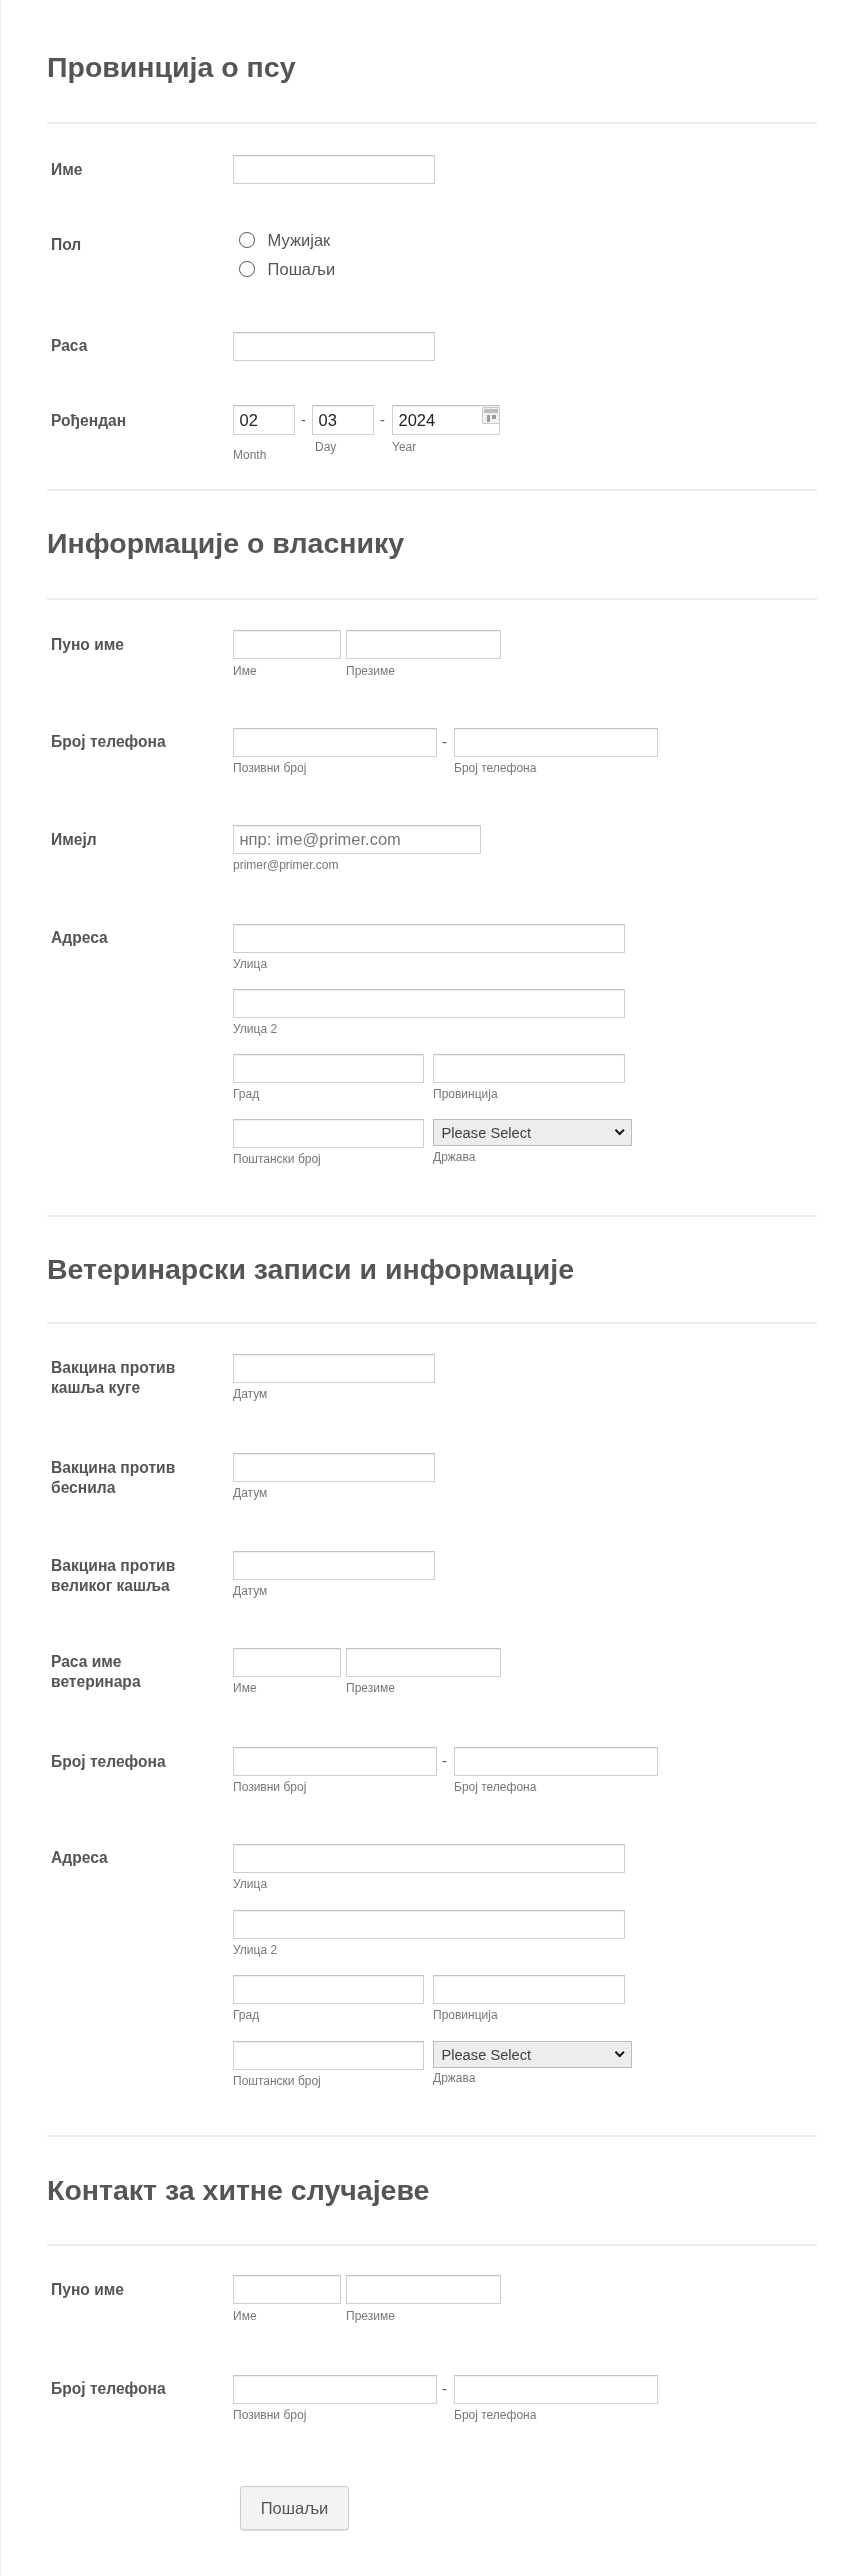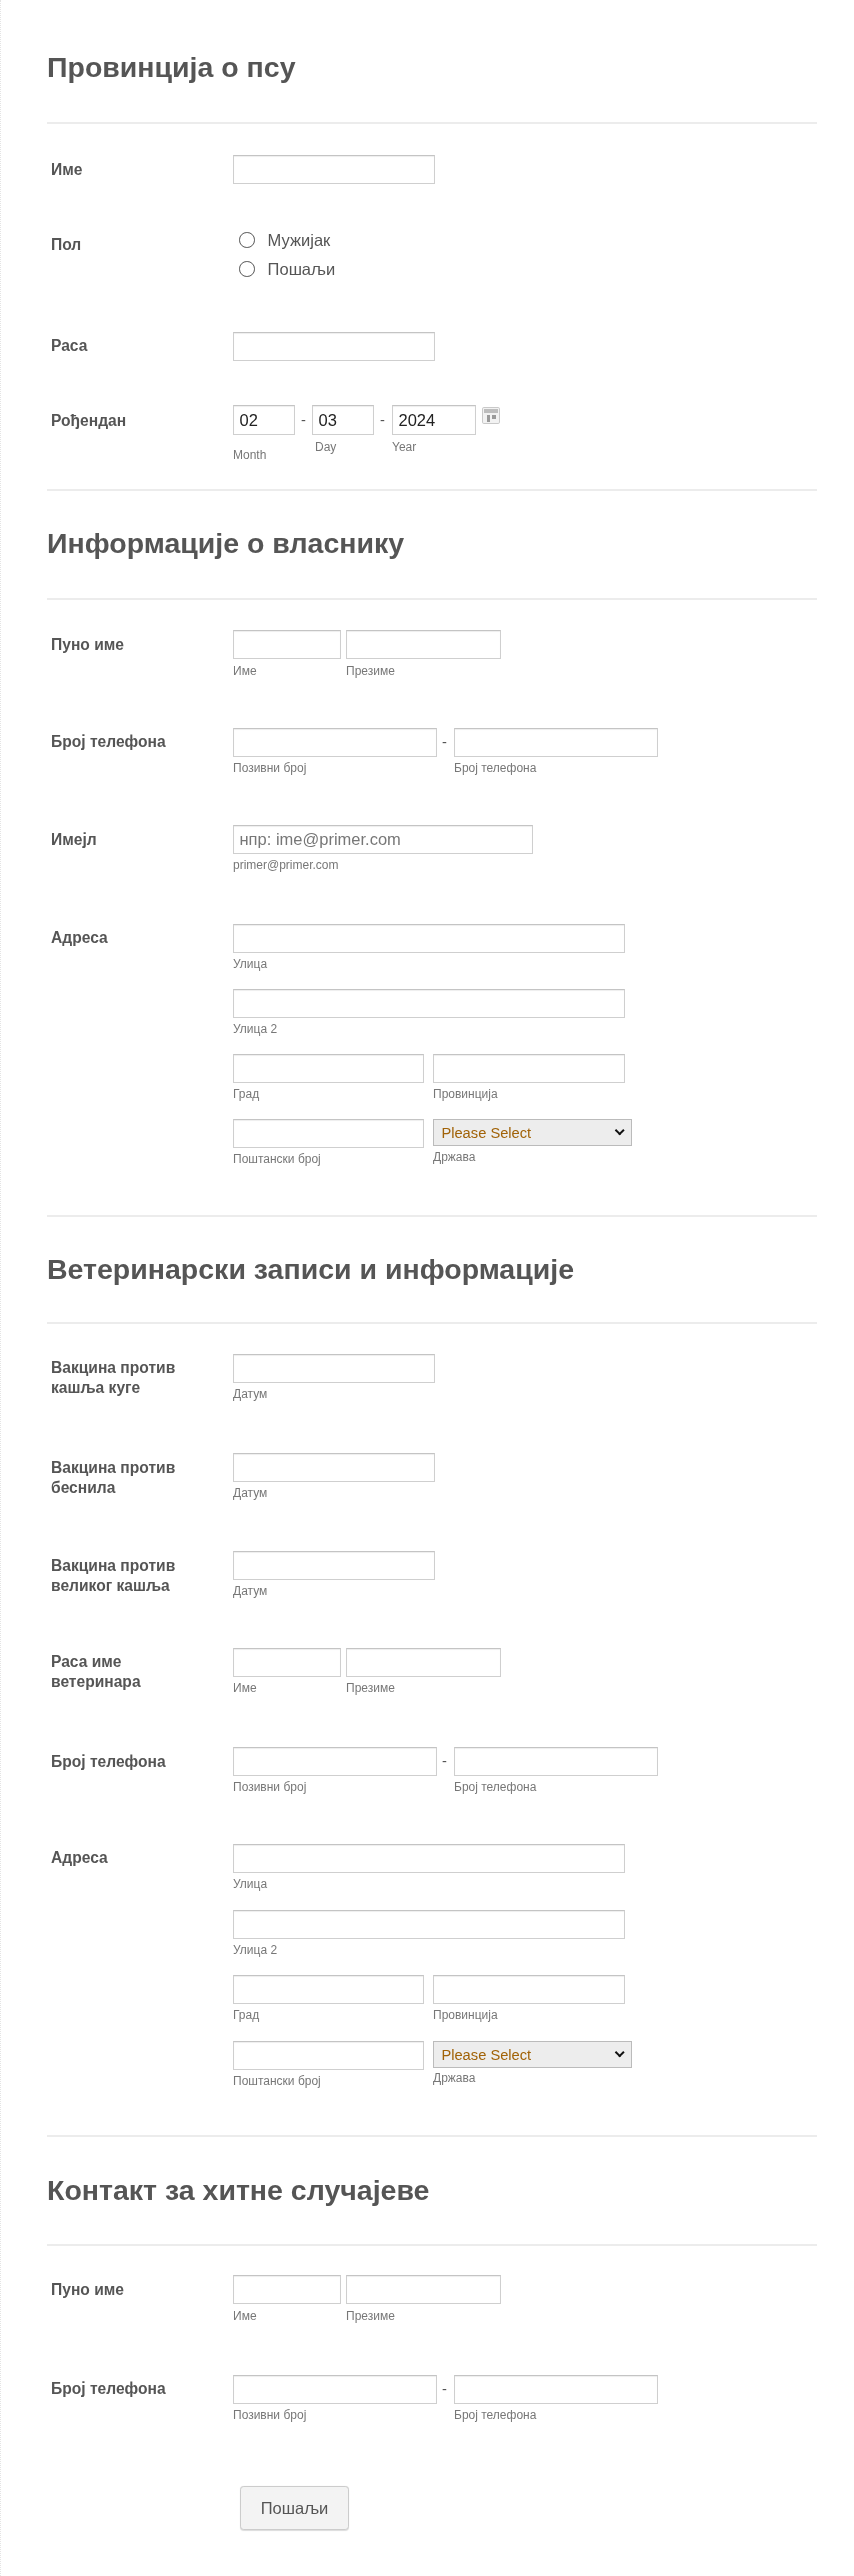--- a/index.html
+++ b/index.html
@@ -9,21 +9,21 @@
   .section-title { position: absolute; left: 47px; font-size: 28.5px; font-weight: bold; color: #555555; line-height: 33px; white-space: nowrap; }
   .divider { position: absolute; left: 47px; width: 770px; height: 1.8px; background: #ececec; }
   .field-label { position: absolute; left: 51px; width: 156px; font-size: 15.6px; font-weight: bold; color: #555555; line-height: 20px; }
   .text-input { position: absolute; height: 29px; border: 0.9px solid #cfcfcf; border-top-color: #c4c4c4; background: #ffffff; box-shadow: inset 0 0.9px 0.9px #eeeeee; font-family: "Liberation Sans", sans-serif; font-size: 16.5px; color: #222222; padding: 0 5.5px; outline: none; }
   .text-input::placeholder { color: #777777; }
   .sub-label { position: absolute; font-size: 12px; color: #777777; line-height: 14.7px; white-space: nowrap; }
   .dash { position: absolute; font-size: 14.7px; color: #555555; }
   .radio-row { position: absolute; left: 239px; display: flex; align-items: center; height: 20px; }
   .radio-circle { width: 15.6px; height: 15.6px; border: 0.9px solid #555555; border-radius: 50%; background: #ffffff; margin-right: 13px; }
   .radio-label { font-size: 16.5px; color: #555555; }
-  .select-box { position: absolute; height: 27px; border: 0.9px solid #bbbbbb; background: #ededed; font-family: "Liberation Sans", sans-serif; font-size: 14.7px; color: #a16207; display: flex; align-items: center; justify-content: space-between; padding: 0 7.4px; }
+  .select-box { position: absolute; height: 27px; border: 0.9px solid #bbbbbb; background: #ededed; font-family: "Liberation Sans", sans-serif; font-size: 14.7px; color: #404040; display: flex; align-items: center; justify-content: space-between; padding: 0 7.4px; }
   .chevron { width: 7.4px; height: 7.4px; border-right: 2.3px solid #111; border-bottom: 2.3px solid #111; transform: rotate(45deg); margin-top: -3.7px; }
   .calendar-icon { position: absolute; width: 17.5px; height: 16.5px; border: 0.9px solid #c9c9c9; background: #f2f2f2; border-radius: 1.8px; }
   .calendar-icon .bar { position: absolute; left: 0.9px; top: 0.9px; right: 0.9px; height: 3.7px; background: #bdbdbd; }
   .calendar-icon .c { position: absolute; width: 3.7px; height: 3.7px; background: #9a9a9a; }
   .submit-button { position: absolute; left: 240px; top: 2486px; width: 109px; height: 44px; background: #f3f3f3; border: 0.9px solid #cccccc; border-radius: 3.7px; box-shadow: 0 0.9px 0.9px #dddddd; font-family: "Liberation Sans", sans-serif; font-size: 16.5px; color: #555555; cursor: pointer; }
 </style>
 </head>
 <body>
 
 <div class="page-edge"></div>
@@ -45,21 +45,21 @@
 </div>
 
 <div class="field-label" style="top:336px">Раса</div>
 <input class="text-input" type="text" style="left: 233px; top: 332px; width: 202px;" value="">
 
 <div class="field-label" style="top:411px">Рођендан</div>
 <input class="text-input" type="text" style="left: 233px; top: 405px; width: 62px; height: 30px;" value="02">
 <span class="dash" style="left:301px; top:412px">-</span>
 <input class="text-input" type="text" style="left: 312px; top: 405px; width: 62px; height: 30px;" value="03">
 <span class="dash" style="left:380px; top:412px">-</span>
-<input class="text-input" type="text" style="left: 392px; top: 405px; width: 84px; height: 30px;" value="2024">
+<input class="text-input" type="text" style="left: 392px; top: 405px; width: 108px; height: 30px;" value="2024">
 <div class="calendar-icon" style="left:482px; top:407px">
   <span class="bar"></span>
   <span class="c" style="left:3.7px; top:7.4px"></span>
   <span class="c" style="left:9.2px; top:7.4px"></span>
   <span class="c" style="left:3.7px; top:11px; height:2.8px"></span>
 </div>
 <span class="sub-label" style="left:233px; top:448px">Month</span>
 <span class="sub-label" style="left:315px; top:440px">Day</span>
 <span class="sub-label" style="left:392px; top:440px">Year</span>
 
@@ -75,21 +75,21 @@
 <span class="sub-label" style="left:346px; top:664px">Презиме</span>
 
 <div class="field-label" style="top:732px">Број телефона</div>
 <input class="text-input" type="text" style="left: 233px; top: 728px; width: 204px;">
 <span class="dash" style="left:442px; top:734px">-</span>
 <input class="text-input" type="text" style="left: 454px; top: 728px; width: 204px;">
 <span class="sub-label" style="left:233px; top:761px">Позивни број</span>
 <span class="sub-label" style="left:454px; top:761px">Број телефона</span>
 
 <div class="field-label" style="top:830px">Имејл</div>
-<input class="text-input" type="email" style="left: 233px; top: 825px; width: 300px;" placeholder="нпр: ime@primer.com">
+<input class="text-input" type="email" style="left: 233px; top: 825px; width: 248px;" placeholder="нпр: ime@primer.com">
 <span class="sub-label" style="left:233px; top:858px">primer@primer.com</span>
 
 <div class="field-label" style="top:928px">Адреса</div>
 <input class="text-input" type="text" style="left: 233px; top: 924px; width: 392px;">
 <span class="sub-label" style="left:233px; top:957px">Улица</span>
 <input class="text-input" type="text" style="left: 233px; top: 989px; width: 392px;">
 <span class="sub-label" style="left:233px; top:1022px">Улица 2</span>
 <input class="text-input" type="text" style="left: 233px; top: 1054px; width: 191px;">
 <input class="text-input" type="text" style="left: 433px; top: 1054px; width: 192px;">
 <span class="sub-label" style="left:233px; top:1087px">Град</span>

